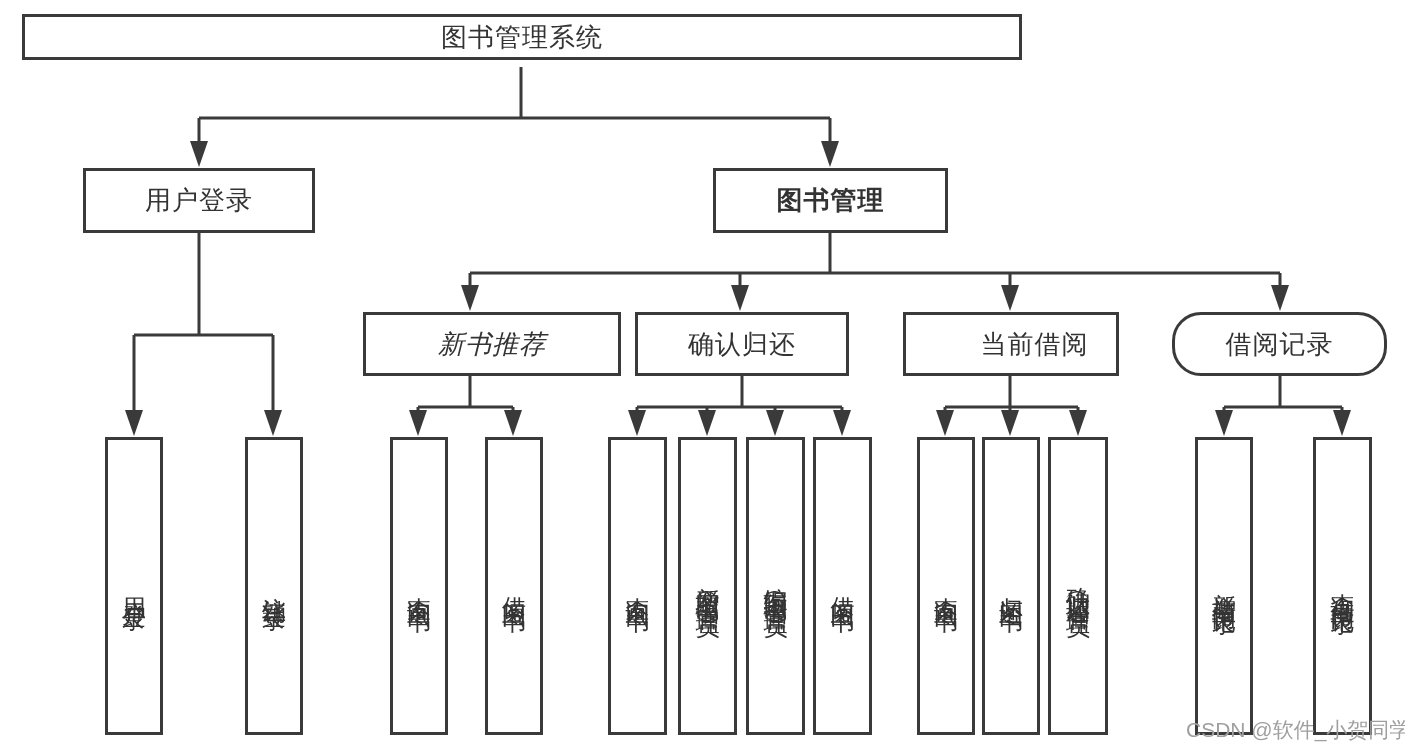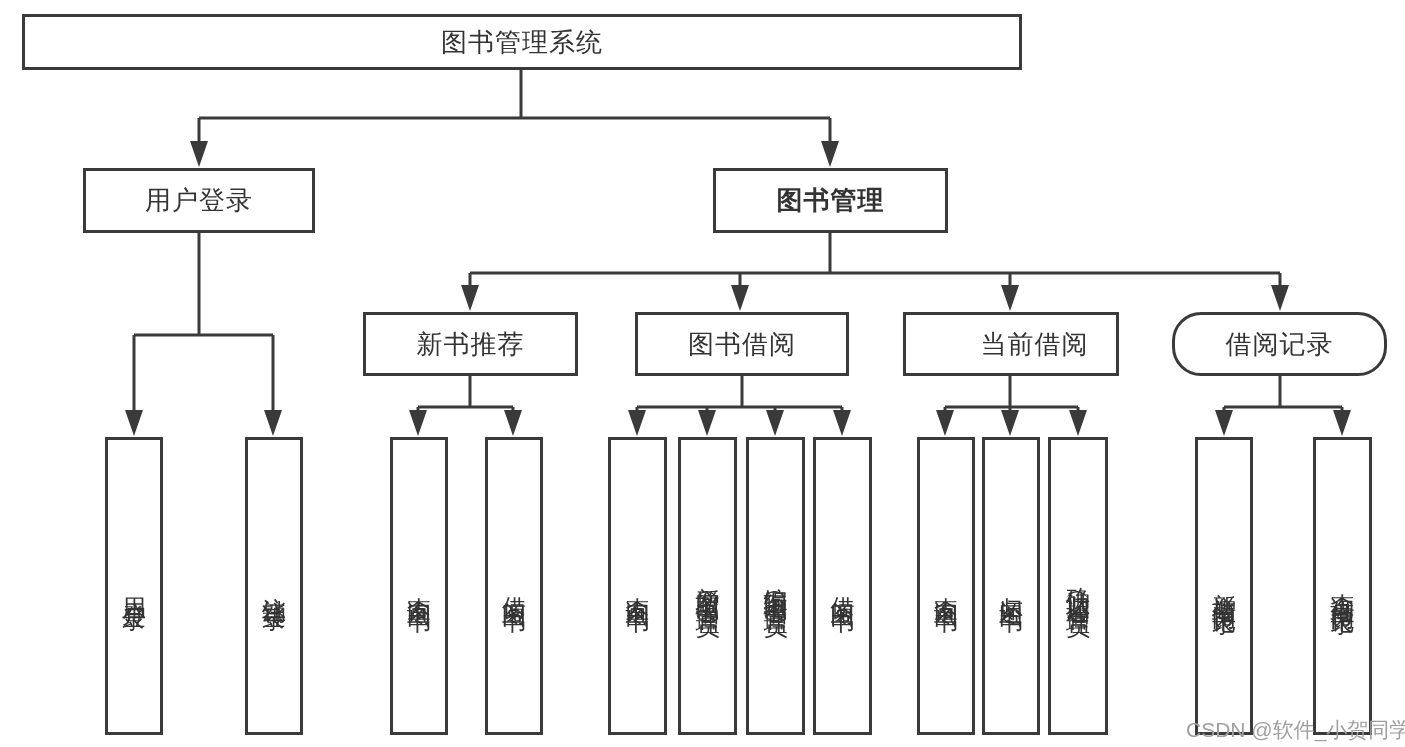--- a/index.html
+++ b/index.html
@@ -79,27 +79,27 @@
       <polygon points="766,410 784,410 775,436"></polygon>
       <polygon points="833,410 851,410 842,436"></polygon>
       <polygon points="936,410 954,410 945,436"></polygon>
       <polygon points="1001,410 1019,410 1010,436"></polygon>
       <polygon points="1069,410 1087,410 1078,436"></polygon>
       <polygon points="1215,410 1233,410 1224,436"></polygon>
       <polygon points="1333,410 1351,410 1342,436"></polygon>
     </g>
   </svg>
 
-  <div class="node h-node" style="left:22px; top:14px; width:1000px; height:56px;">图书管理系统</div>
+  <div class="node h-node" style="left:22px; top:14px; width:1000px; height:46px;">图书管理系统</div>
 
   <div class="node h-node" style="left:83px; top:168px; width:232px; height:65px;">用户登录</div>
   <div class="node h-node" style="left:713px; top:168px; width:235px; height:65px;font-weight:bold;">图书管理</div>
 
-  <div class="node h-node" style="left:363px; top:312px; width:215px; height:64px;">新书推荐</div>
-  <div class="node h-node" style="left:635px; top:312px; width:214px; height:64px;">图书借阅</div>
+  <div class="node h-node" style="left:363px; top:312px; width:258px; height:64px;font-style:italic;">新书推荐</div>
+  <div class="node h-node" style="left:635px; top:312px; width:214px; height:64px;">确认归还</div>
   <div class="node h-node" style="left:903px; top:312px; width:216px; height:64px;padding-left:47px;">当前借阅</div>
   <div class="node h-node" style="left:1172px; top:312px; width:215px; height:64px;border-radius:29px;">借阅记录</div>
 
   <div class="node v-node" style="left:105px; top:437px; width:58px; height:298px;">
     <span class="vtext">用户登录</span>
   </div>
   <div class="node v-node" style="left:245px; top:437px; width:58px; height:298px;">
     <span class="vtext">注销登录</span>
   </div>
 

